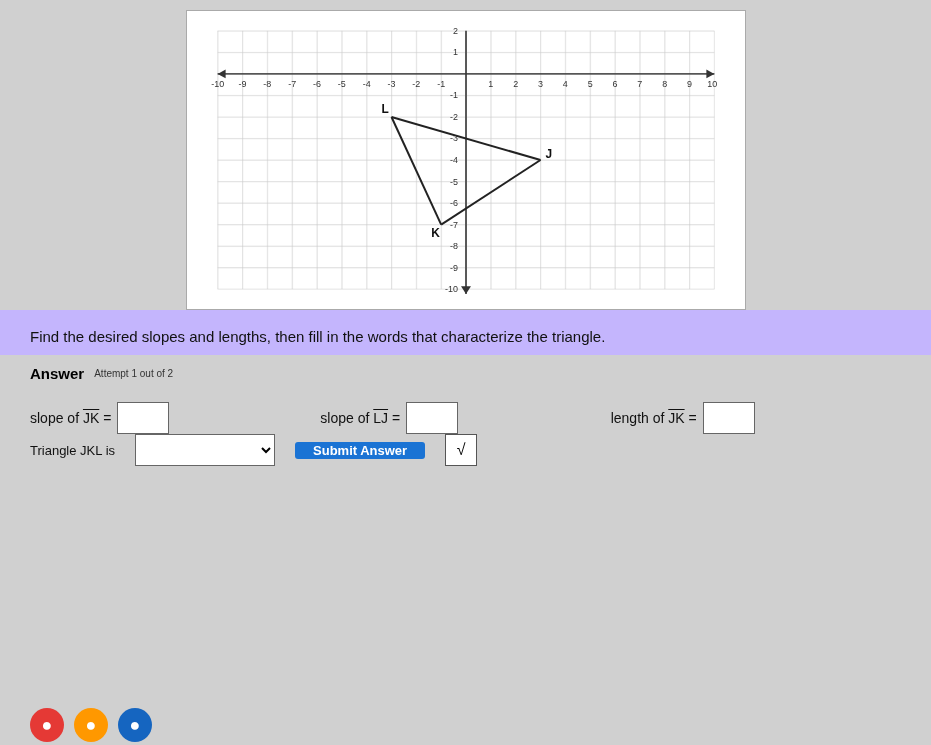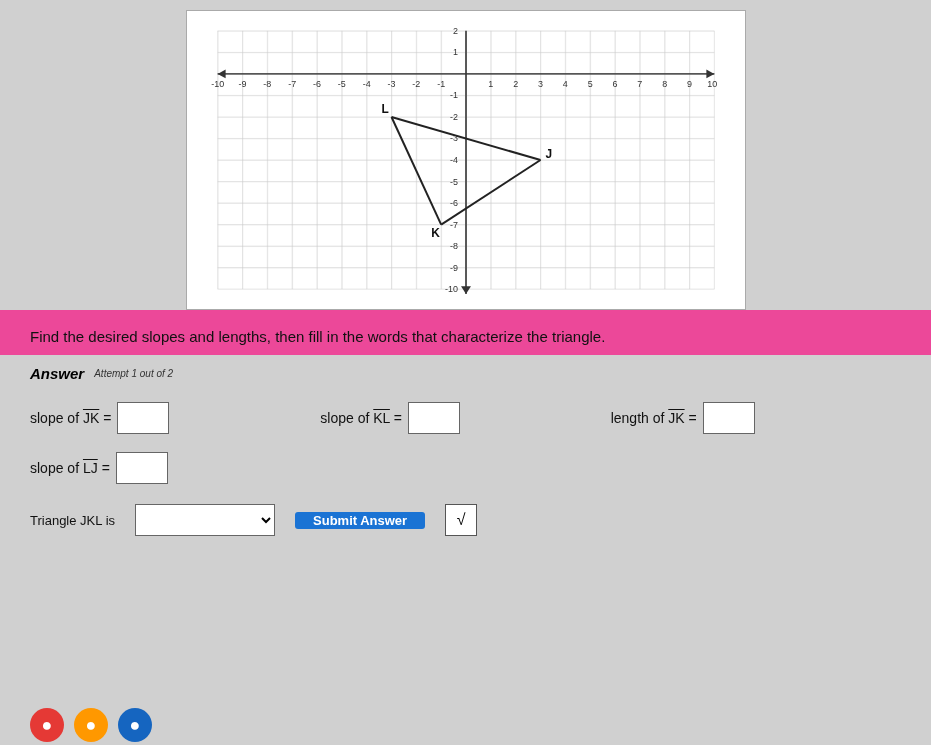--- a/index.html
+++ b/index.html
@@ -32,46 +32,44 @@
     }
     .graph-canvas {
       width: 100%;
       height: 100%;
     }
     .question-text {
       padding: 18px 30px 10px 30px;
       font-size: 15px;
       font-weight: normal;
       color: #111;
-      background: #ec4899;
+      background: #c4b5fd;
     }
     .answer-section {
       padding: 10px 30px 10px 30px;
       background: #d0d0d0;
     }
     .answer-header {
       display: flex;
       align-items: center;
       gap: 10px;
       margin-bottom: 20px;
-      font-style: italic;
     }
     .answer-label {
       font-weight: bold;
       font-size: 15px;
     }
     .attempt-text {
       font-size: 10px;
       color: #333;
     }
     .fields-grid {
       display: grid;
       grid-template-columns: 1fr 1fr 1fr;
       row-gap: 18px;
-      margin-bottom: 20px;
     }
     .field-row {
       display: flex;
       align-items: center;
       gap: 6px;
       font-size: 14px;
     }
     .field-label {
       font-size: 14px;
       color: #111;
@@ -276,34 +274,28 @@
     <div class="fields-grid">
 
       <div class="field-row">
         <span class="field-label">
           slope of <span class="overline">JK</span> <span>=</span>
         </span>
         <input class="input-box" type="text" value="" style="">
       </div>
       <div class="field-row">
         <span class="field-label">
-          slope of <span class="overline">KL</span> <span>=</span>
+          slope of <span class="overline">LJ</span> <span>=</span>
         </span>
         <input class="input-box" type="text" value="" style="">
       </div>
+
       <div class="field-row">
         <span class="field-label">
           length of <span class="overline">JK</span> <span>=</span>
-        </span>
-        <input class="input-box" type="text" value="" style="">
-      </div>
-
-      <div class="field-row">
-        <span class="field-label">
-          slope of <span class="overline">LJ</span> <span>=</span>
         </span>
         <input class="input-box" type="text" value="" style="">
       </div>
     </div>
 
     <div class="triangle-row">
       <span class="triangle-label">Triangle JKL is</span>
       <select class="triangle-dropdown">
         <option value=""></option>
         <option value="scalene">scalene</option>

